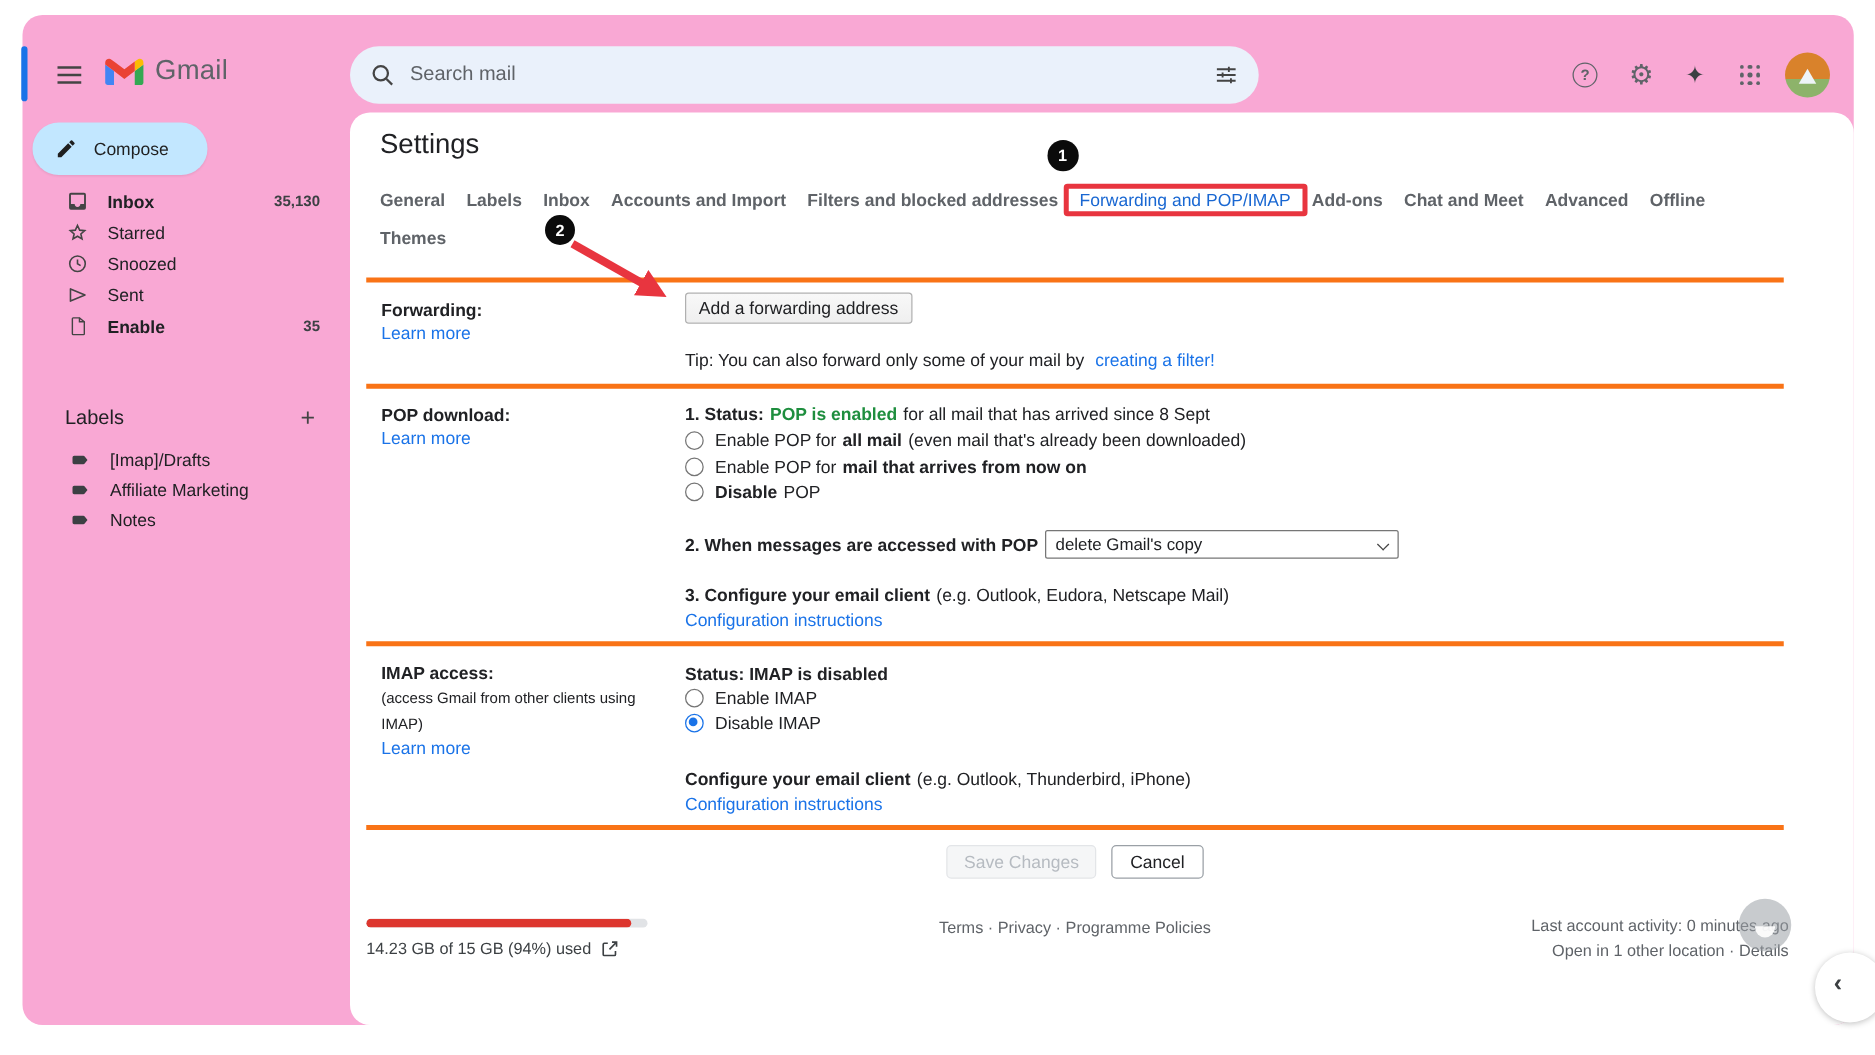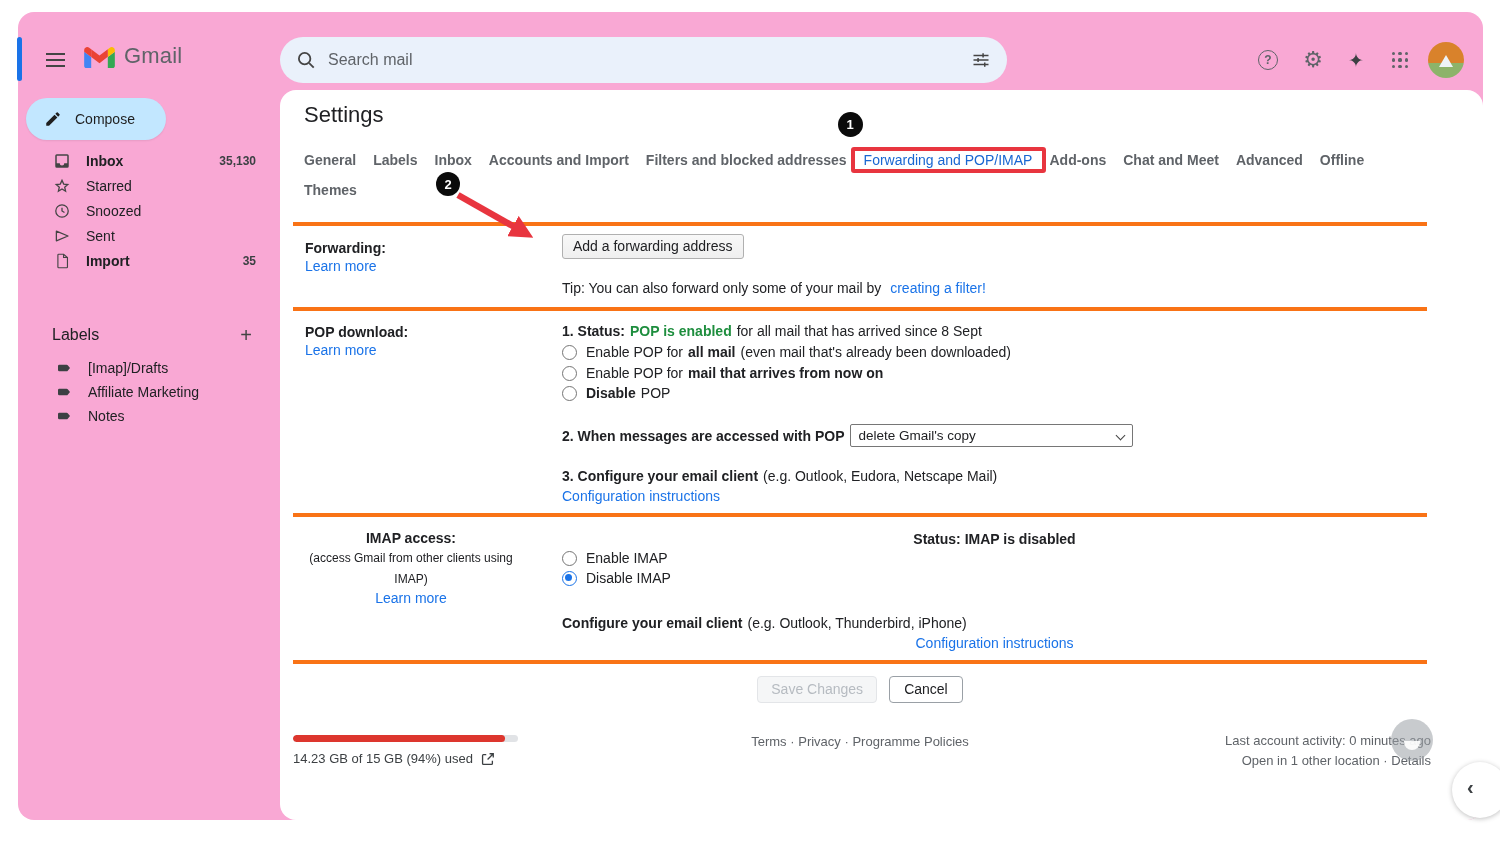--- a/index.html
+++ b/index.html
@@ -68,24 +68,24 @@
   .highlight-box { position:absolute; left:-13px; right:-14px; top:-5px; bottom:-5px;
                    border:4px solid #e8353f; border-radius:3px; pointer-events:none; }
   .badge { background:#0b0b0b; color:#fff; border-radius:50%; width:24px; height:24px;
            display:flex; align-items:center; justify-content:center;
            font-size:13px; font-weight:bold; z-index:60; }
   .badge1 { position:absolute; left:-26px; top:-40px; width:25px; height:25px; }
 
   .sec { position:absolute; left:13px; width:1134px; border-top:4px solid #f97316; }
   .sec-fwd { top:132px; height:85px; }
   .sec-pop { top:217px; height:206px; }
-  .sec-imap { top:423px; height:147px;text-align:center; }
+  .sec-imap { top:423px; height:147px; }
   .sec-act { top:570px; height:56px; }
   .lcol { position:absolute; left:12px; width:212px; }
-  .rcol { position:absolute; left:248px; right:0;padding-left:21px; }
+  .rcol { position:absolute; left:234px; right:0;padding-left:21px; }
   .h { font-weight:bold; line-height:20px; }
   .sub { font-size:12px; color:#202124; line-height:21px; }
   a.lnk { color:#1a73e8; text-decoration:none; cursor:pointer; }
   .row { display:flex; align-items:center; line-height:16px; }
   .g { color:#1e8e3e; font-weight:bold; }
   .ml { margin-left:5px; }
 
   .btn-add { display:inline-block; background:linear-gradient(#f8f8f8,#efefef);
              border:1px solid #b0b0b0; border-radius:3px; padding:3px 10px 4px;
              font-size:14px; color:#202124; cursor:pointer; }
@@ -236,21 +236,21 @@
       </span>
       <span class="nav-label">Sent</span>
     </div>
     <div class="nav-item bold">
       <span class="nav-icon">
         <svg width="17" height="18" viewBox="0 0 24 24">
             <path d="M6.5 2.5h7L19 7v13.5a1 1 0 0 1-1 1H6.5a1 1 0 0 1-1-1V3.5a1 1 0 0 1 1-1z" fill="none" stroke="#444" stroke-width="1.6"></path>
             <path d="M13.5 2.5V7H19" fill="none" stroke="#444" stroke-width="1.6"></path>
           </svg>
       </span>
-      <span class="nav-label">Import</span>
+      <span class="nav-label">Enable</span>
       <span class="nav-count">35</span>
     </div>
   </div>
 
   <div class="labels-head">
     <span class="t">Labels</span>
     <span class="plus">+</span>
   </div>
   <div class="lbl-list">
     <div class="lbl-item">

